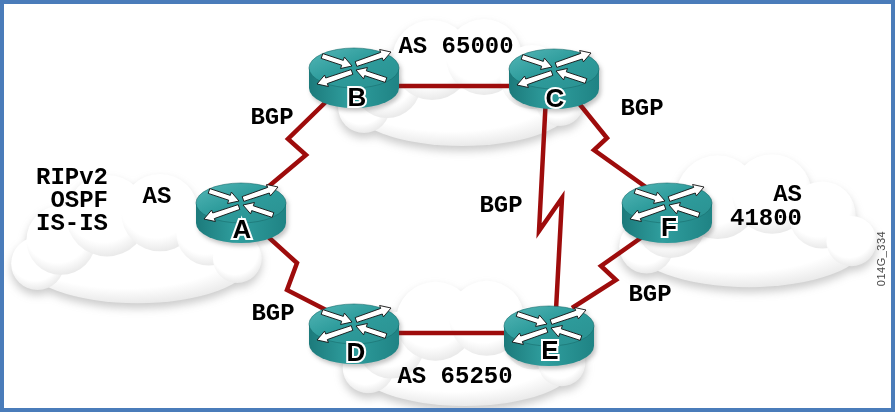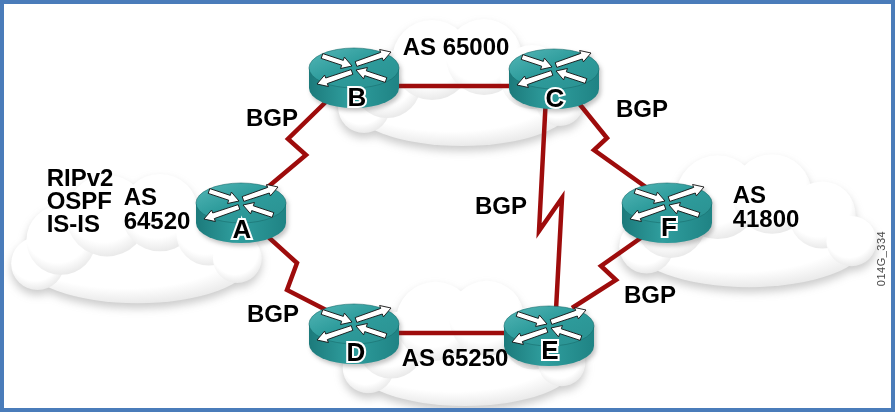--- a/index.html
+++ b/index.html
@@ -16,25 +16,25 @@
   .router-use { filter: drop-shadow(2px 3px 2px rgba(60,60,60,0.30)); }
   .link { stroke:#9e0c0c; stroke-width:4.5; fill:none; stroke-linejoin:miter; }
   .arw { fill:#ffffff; stroke:#101010; stroke-width:0.9; stroke-linejoin:round; }
   .rletter {
     font-family:"Liberation Sans", sans-serif; font-size:26px; font-weight:bold;
     fill:#000; stroke:#ffffff; stroke-width:4px; paint-order:stroke;
     text-anchor:middle;
   }
   .lbl {
     position:absolute; color:#000; font-weight:bold; white-space:nowrap;
-    transform:translateX(-50%); z-index:20; text-align:left;
+    transform:translateX(-50%); z-index:20; text-align:right;font-family:Liberation Mono, monospace;
   }
   .bgp-label, .as-label { font-size:24px; line-height:28px; }
   .as-label-2line { font-size:24px; line-height:24px; }
-  .proto-stack { font-size:24px; line-height:23px;margin-left:8px; }
+  .proto-stack { font-size:24px; line-height:23px; }
   .watermark {
     position:absolute; left:846px; top:252px; width:70px; height:13px;
     transform:rotate(-90deg); font-size:11px; color:#4a4a4a;
     text-align:center; z-index:20; letter-spacing:0.5px;
   }
 </style>
 </head>
 <body>
 
 <div class="stage">
@@ -109,24 +109,23 @@
   </svg>
 
   <div class="lbl proto-stack" style="left:72px; top:166px;">
     <div>RIPv2</div>
     <div>OSPF</div>
     <div>IS-IS</div>
   </div>
 
   <div class="lbl as-label-2line" style="left:157px; top:185px;">
     <div>AS</div>
-    <div>64520</div>
   </div>
   <div class="lbl as-label" style="left:456px; top:33px;">AS 65000</div>
-  <div class="lbl as-label" style="left:455px; top:344px;">AS 65250</div>
+  <div class="lbl as-label" style="left:455px; top:363px;">AS 65250</div>
   <div class="lbl as-label-2line" style="left:766px; top:183px;">
     <div>AS</div>
     <div>41800</div>
   </div>
 
   <div class="lbl bgp-label" style="left:272px; top:104px;">BGP</div>
   <div class="lbl bgp-label" style="left:273px; top:300px;">BGP</div>
   <div class="lbl bgp-label" style="left:501px; top:192px;">BGP</div>
   <div class="lbl bgp-label" style="left:642px; top:95px;">BGP</div>
   <div class="lbl bgp-label" style="left:650px; top:281px;">BGP</div>

